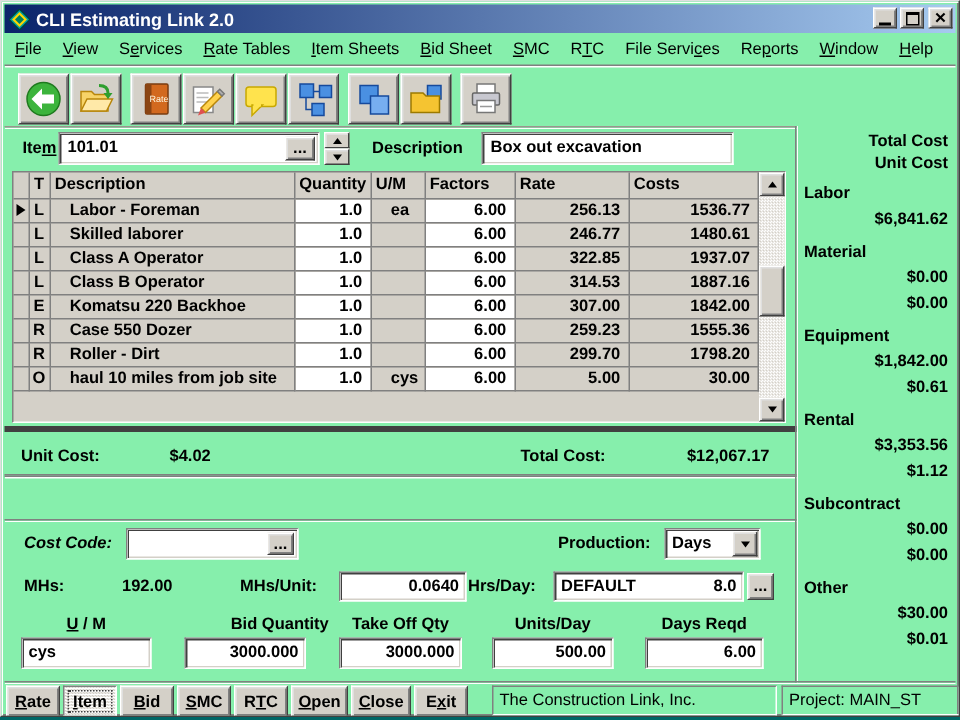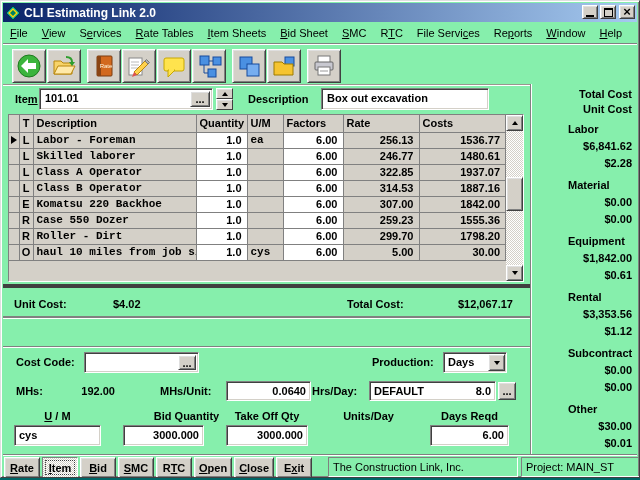--- a/index.html
+++ b/index.html
@@ -87,21 +87,21 @@
   
   .gridpanel { position:absolute; left:2px; top:111px; width:528px; height:172px; }
   .grid-wrap {
     position:absolute; left:5px; top:2px; width:516px; height:168px;
     border:1px solid; border-color:#808080 #fff #fff #808080; background:#d4d0c8;
   }
   table.grid { table-layout:fixed; width:497px; border-collapse:collapse; font-weight:bold; font-size:11px; }
   .grid th, .grid td { border-right:1px solid #808080; border-bottom:1px solid #808080; height:16px; overflow:hidden; white-space:nowrap; background:#d4d0c8; padding:0; }
   .grid th { text-align:left; padding-left:3px; height:17px; }
   .grid th.ac, .grid td.ac { text-align:center; padding-left:0; }
-  .grid td.al { padding-left:3px;font-family:Liberation Mono, monospace; }
+  .grid td.al { padding-left:13px; }
   .grid td.ar { text-align:right; padding-right:5px; }
   .grid td.wc { background:#fff; }
   .tri { display:block; margin:0 auto; width:0; height:0; border-top:4px solid transparent; border-bottom:4px solid transparent; border-left:6px solid #000; }
   .checker { background-color:#fff; background-image: conic-gradient(#d4d0c8 25%, transparent 0 50%, #d4d0c8 0 75%, transparent 0); background-size:2px 2px; }
   .vscroll { position:absolute; right:0; top:0; width:17px; height:166px; display:flex; flex-direction:column; }
   .sb-btn { width:17px; height:16px; }
   .sb-track { flex:1; position:relative; }
   .sb-thumb { position:absolute; left:0; top:46px; width:17px; height:34px; }
 
   
@@ -121,21 +121,21 @@
   .split { display:flex; justify-content:space-between; }
 
   
   .summary {
     position:absolute; left:529px; top:83px; width:107px; height:371px;
     border-left:1px solid #808080; box-shadow: inset 1px 0 0 #fff;
     padding:3px 5px 0 5px; font-weight:bold;
   }
   .sum-head div { line-height:15px; text-align:right; }
   .cats { margin-top:4px; }
-  .cat { margin-bottom:5px;margin-left:32px; }
+  .cat { margin-bottom:5px; }
   .cat div { line-height:17px; white-space:nowrap; }
   .cat .cat-name { text-align:left; }
   .cat .cat-val { text-align:right; }
 
   
   .bottombar { position:absolute; left:2px; top:453px; width:634px; height:23px; border-top:1px solid #808080; box-shadow: inset 0 1px 0 #fff; }
   .bbtns { position:absolute; left:1px; top:2px; display:flex; }
   .bbtn {
     height:21px; min-width:36px; padding:0 4px; margin-right:2px;
     background:#d4d0c8; font:bold 11px "Liberation Sans", sans-serif;
@@ -415,21 +415,21 @@
   <div class="totalspanel">
     <div style="left:11px;">Unit Cost:</div>
     <div style="left:110px;">$4.02</div>
     <div style="left:344px;">Total Cost:</div>
     <div style="left:415px; width:95px; text-align:right;">$12,067.17</div>
   </div>
 
   <div class="filler"></div>
 
   <div class="details">
-    <span class="lbl" style="left:13px; top:9px;">Cost Code:</span>
+    <span class="lbl" style="left:13px; top:9px;font-style:italic;">Cost Code:</span>
     <div class="field fld" style="left:81px; top:5px; width:115px;">
       <span></span>
       <div class="btn3d dots-btn" style="width:18px;height:15px;">...</div>
     </div>
     <span class="lbl" style="left:369px; top:9px;">Production:</span>
     <div class="field combo">
       <span class="val">Days</span>
       <div class="btn3d drop">
           <span class="tri-down"></span>
         </div>
@@ -448,33 +448,33 @@
 
     <span class="lbl" style="left:11px;  top:63px; width:87px; text-align:center;"><span class="u">U</span> / M</span>
     <span class="lbl" style="left:120px; top:63px; width:81px; text-align:center;margin-left:23px;">Bid Quantity</span>
     <span class="lbl" style="left:223px; top:63px; width:82px; text-align:center;">Take Off Qty</span>
     <span class="lbl" style="left:325px; top:63px; width:81px; text-align:center;">Units/Day</span>
     <span class="lbl" style="left:427px; top:63px; width:79px; text-align:center;">Days Reqd</span>
 
     <div class="field fld" style="left:11px;  top:78px; width:87px;">cys</div>
     <div class="field fld num" style="left:120px; top:78px; width:81px;">3000.000</div>
     <div class="field fld num" style="left:223px; top:78px; width:82px;">3000.000</div>
+    <div class="field fld num" style="left:325px; top:78px; width:81px;">500.00</div>
     <div class="field fld num" style="left:427px; top:78px; width:79px;">6.00</div>
   </div>
 
   <div class="summary">
     <div class="sum-head">
       <div>Total Cost</div>
       <div>Unit Cost</div>
     </div>
     <div class="cats" id="cats">
         <div class="cat">
           <div class="cat-name">Labor</div>
           <div class="cat-val">$6,841.62</div>
-          <div class="cat-val">$2.28</div>
         </div>
         <div class="cat">
           <div class="cat-name">Material</div>
           <div class="cat-val">$0.00</div>
           <div class="cat-val">$0.00</div>
         </div>
         <div class="cat">
           <div class="cat-name">Equipment</div>
           <div class="cat-val">$1,842.00</div>
           <div class="cat-val">$0.61</div>

